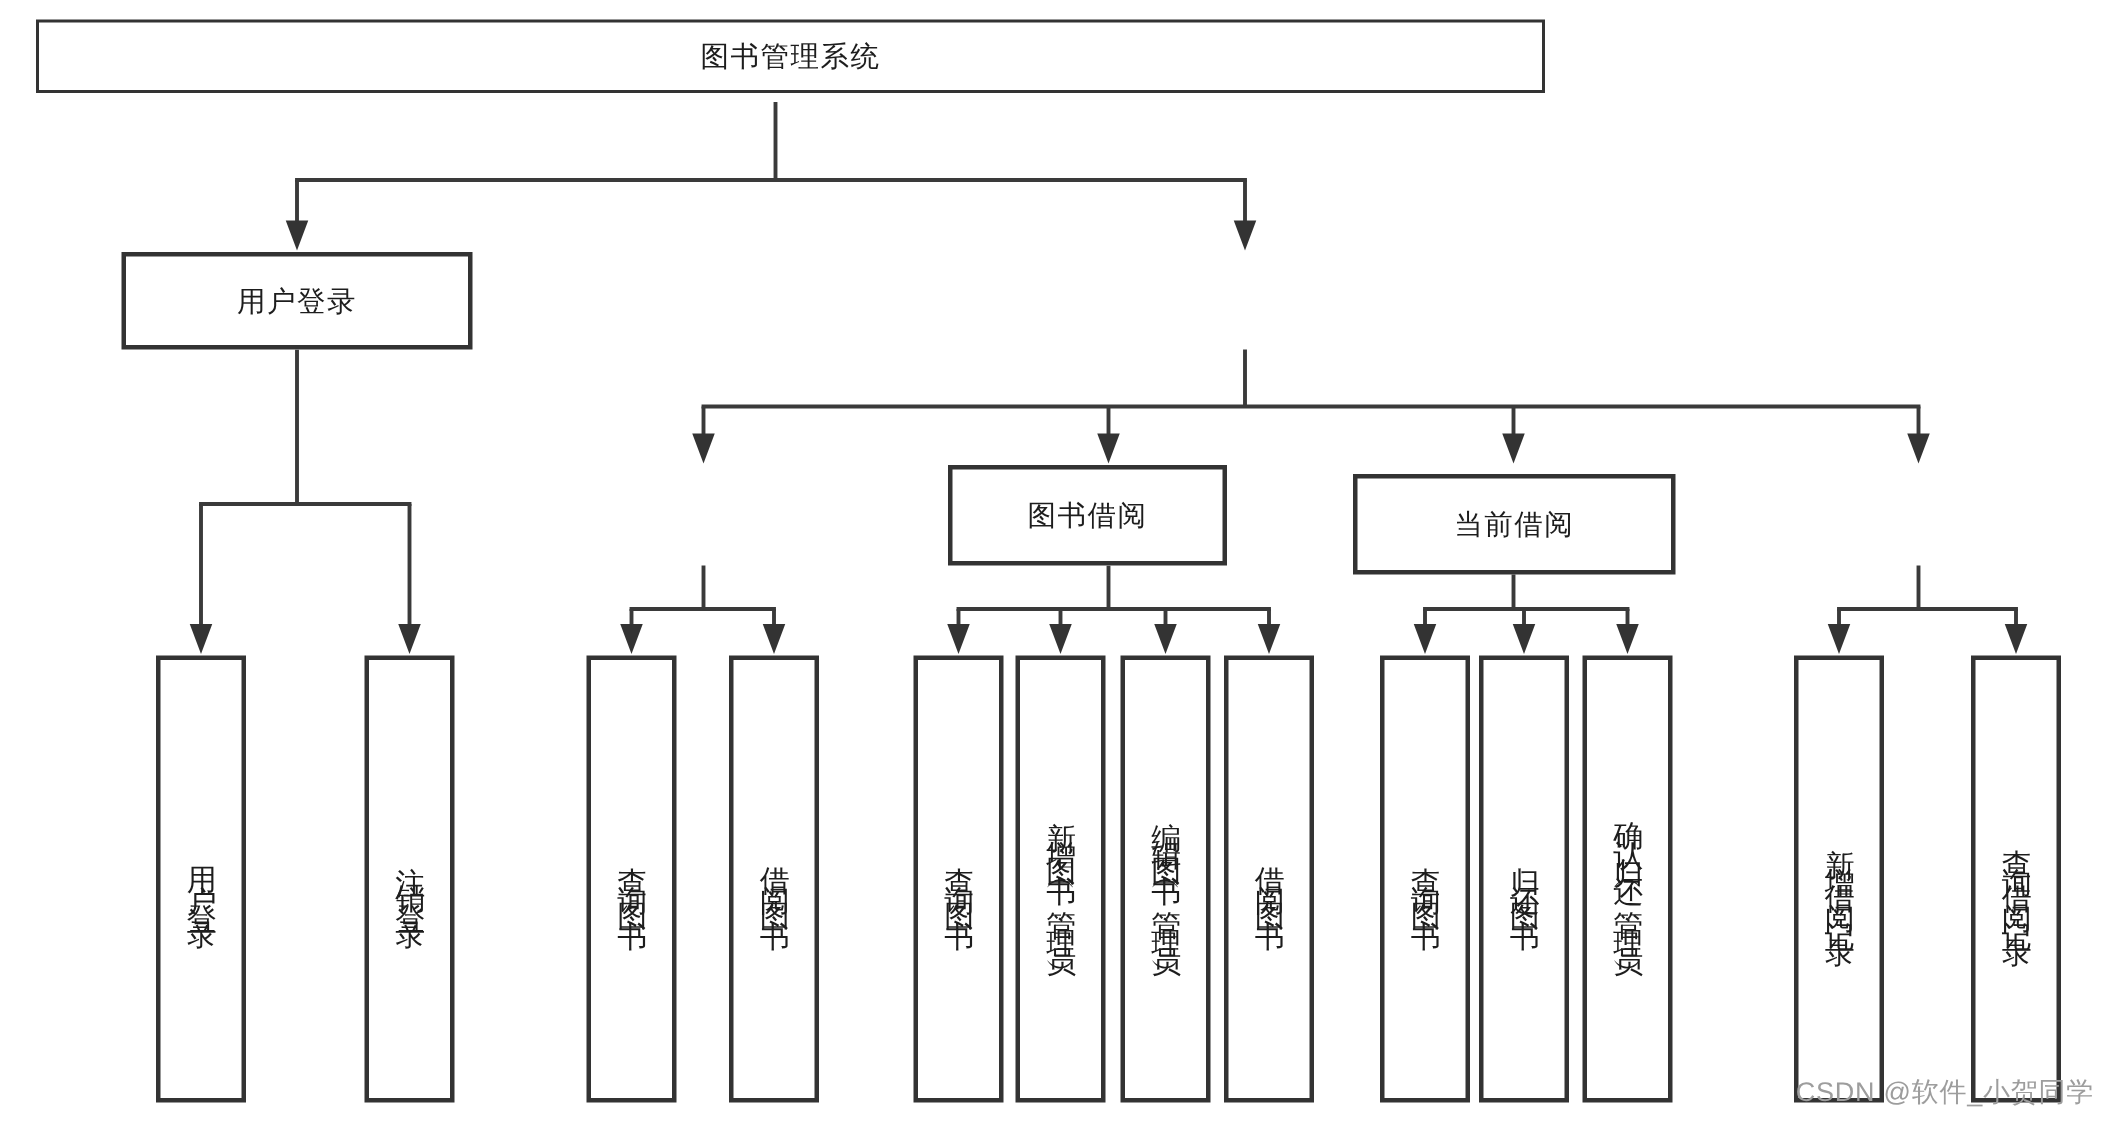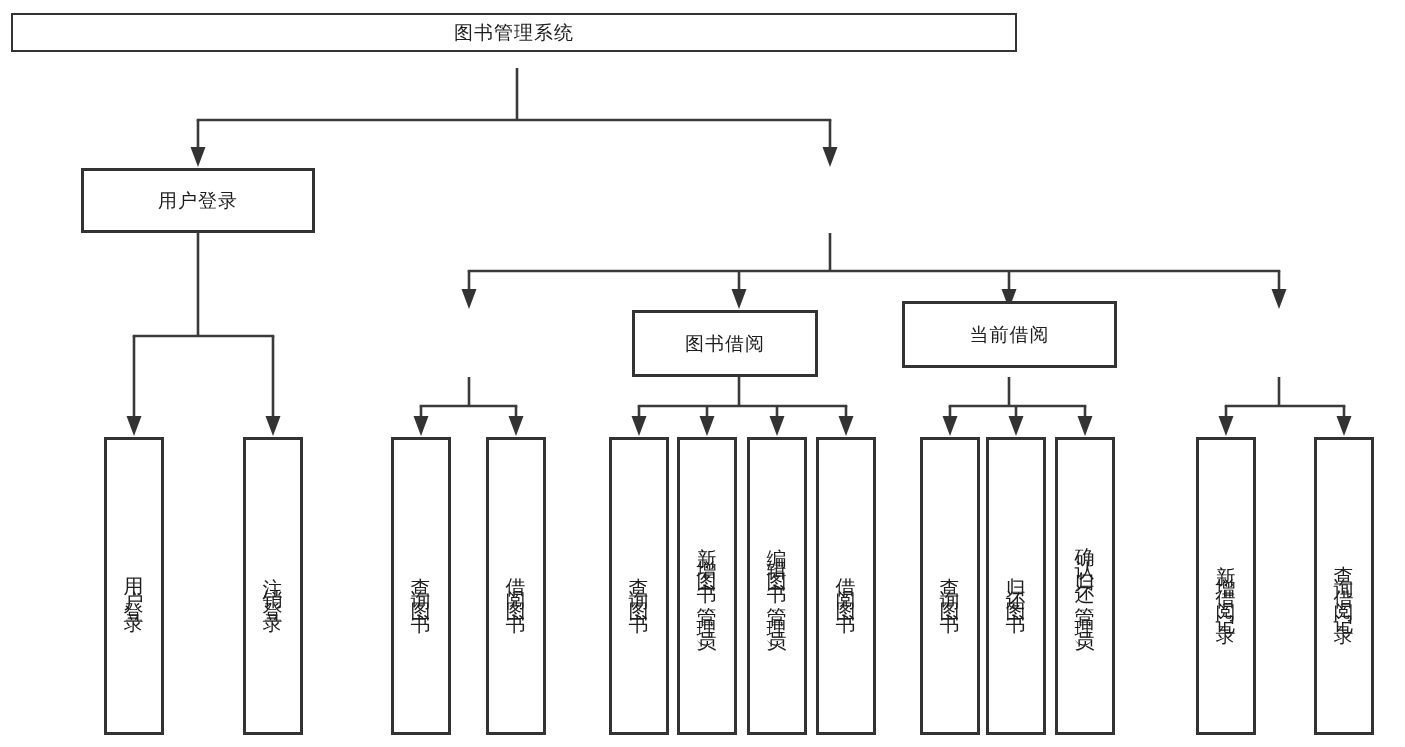--- a/index.html
+++ b/index.html
@@ -91,32 +91,32 @@
       <polygon points="769.5,416 784.5,416 777,436"></polygon>
       <polygon points="838.5,416 853.5,416 846,436"></polygon>
       <polygon points="942.5,416 957.5,416 950,436"></polygon>
       <polygon points="1008.5,416 1023.5,416 1016,436"></polygon>
       <polygon points="1077.5,416 1092.5,416 1085,436"></polygon>
       <polygon points="1218.5,416 1233.5,416 1226,436"></polygon>
       <polygon points="1336.5,416 1351.5,416 1344,436"></polygon>
     </g>
   </svg>
 
-  <div class="node root" style="left:11px;top:13px;width:1006px;height:39px">
+  <div class="node root" style="left:24px;top:13px;width:1006px;height:49px">
     <span class="h-label">图书管理系统</span>
   </div>
 
   <div class="node" style="left:81px;top:168px;width:234px;height:65px">
     <span class="h-label">用户登录</span>
   </div>
 
   <div class="node" style="left:632px;top:310px;width:186px;height:67px">
     <span class="h-label">图书借阅</span>
   </div>
-  <div class="node" style="left:902px;top:301px;width:215px;height:67px">
+  <div class="node" style="left:902px;top:316px;width:215px;height:67px">
     <span class="h-label">当前借阅</span>
   </div>
 
   <div class="node" style="left:104px;top:437px;width:60px;height:298px">
     <span class="v-label">用户登录</span>
   </div>
   <div class="node" style="left:243px;top:437px;width:60px;height:298px">
     <span class="v-label">注销登录</span>
   </div>
 
@@ -150,14 +150,15 @@
     <span class="v-label">确认归还（管理员）</span>
   </div>
 
   <div class="node" style="left:1196px;top:437px;width:60px;height:298px">
     <span class="v-label">新增借阅记录</span>
   </div>
   <div class="node" style="left:1314px;top:437px;width:60px;height:298px">
     <span class="v-label">查询借阅记录</span>
   </div>
 
+  <div class="watermark">CSDN @软件_小贺同学</div>
 
 </div>
 
 </body></html>

